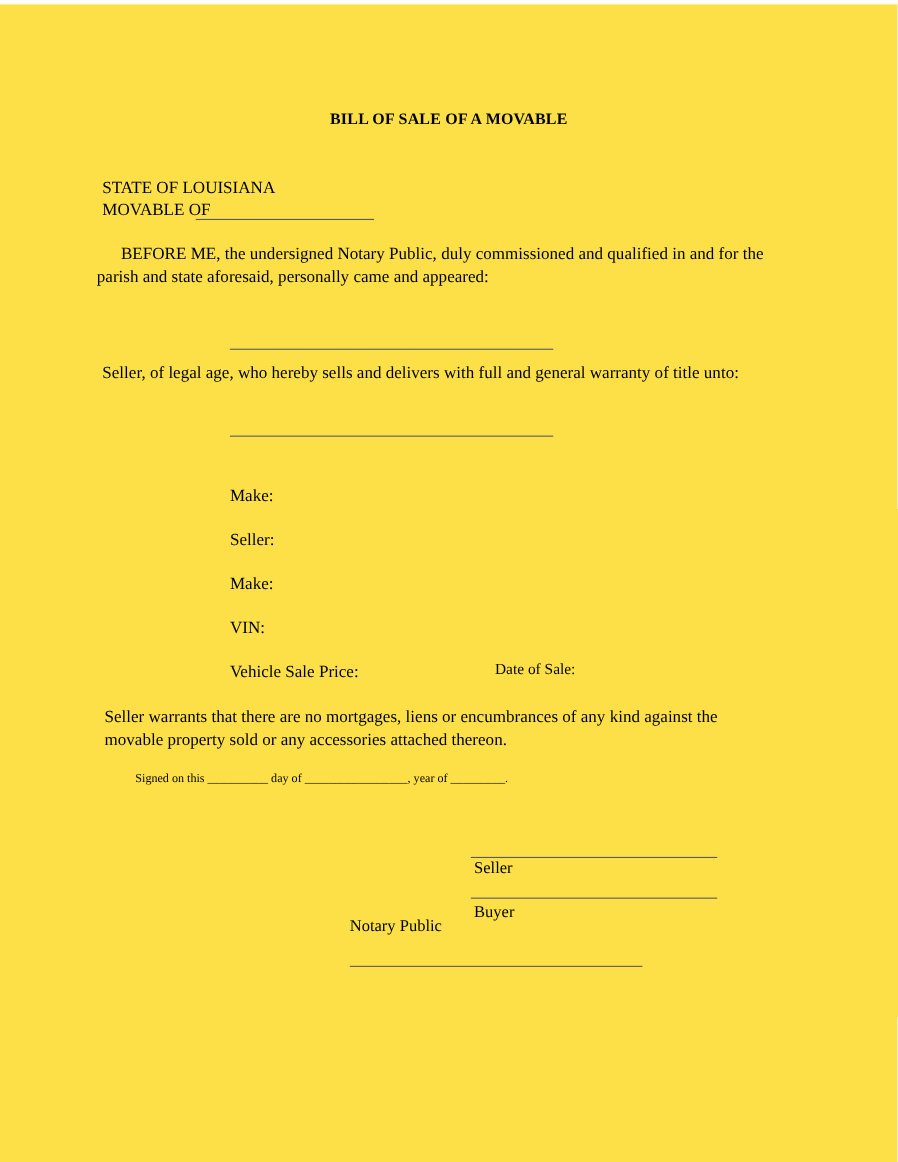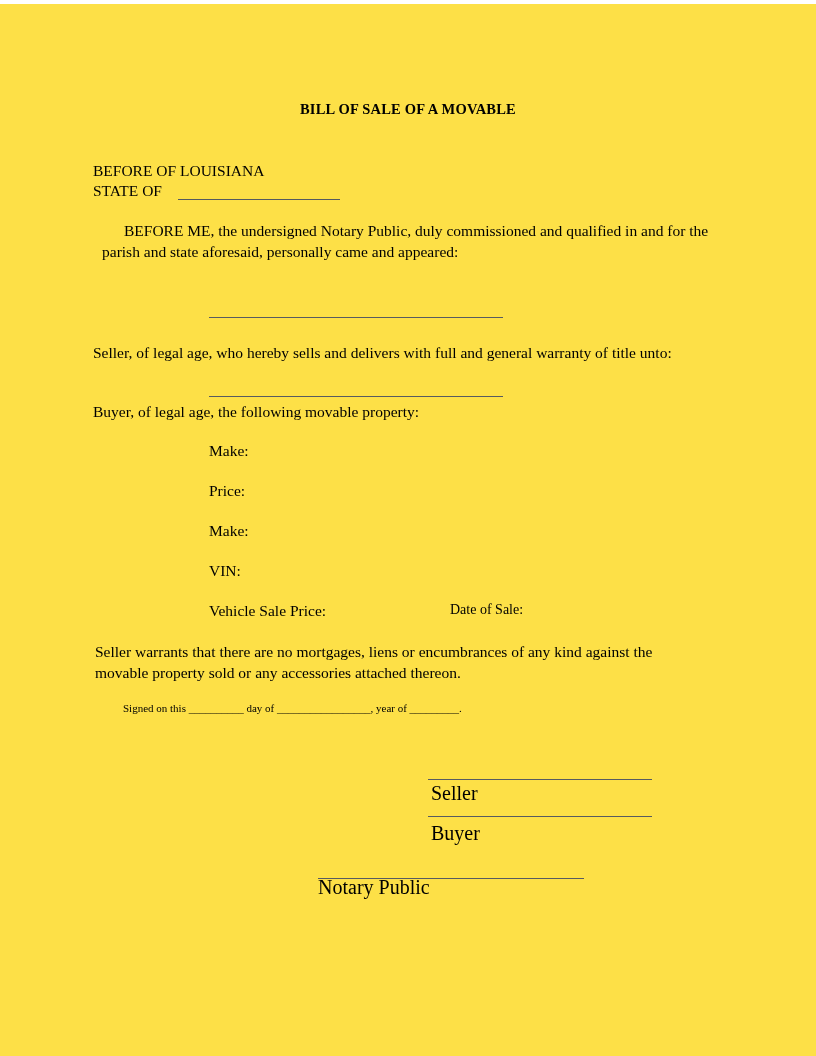--- a/index.html
+++ b/index.html
@@ -52,36 +52,36 @@
   }
 
   .para {
     position: absolute;
     font-size: 15.5px;
     line-height: 20.5px;
     text-align: left;
   }
 
   .para-before {
-    left: 102px;
+    left: 88px;
     top: 217px;
     width: 625px;
     text-indent: 22px;
   }
 
   .rule {
     position: absolute;
     height: 1px;
     background: #575b60;
   }
 
   .rule-seller-top { left: 209px; top: 313px;  width: 294px; }
   .rule-buyer-top  { left: 209px; top: 392px;  width: 294px; }
 
-  .line-seller-desc { left: 93px; top: 339px; width: 640px; }
+  .line-seller-desc { left: 93px; top: 326px; width: 640px; }
   .line-buyer-desc  { left: 93px; top: 398px; width: 640px; }
 
   
   .field {
     position: absolute;
     left: 209px;
     font-size: 15.5px;
     text-align: center;
   }
   .field-make  { top: 438px; }
@@ -112,52 +112,51 @@
     text-indent: 30px;
   }
 
   
   .rule-seller-sig { left: 428px; top: 775px; width: 224px; }
   .rule-buyer-sig  { left: 428px; top: 812px; width: 224px; }
   .rule-notary-sig { left: 318px; top: 874px; width: 266px; }
 
   .sig-label {
     position: absolute;
-    font-size: 20px;
+    font-size: 15px;
   }
   .label-seller { left: 431px; top: 778px; }
   .label-buyer  { left: 431px; top: 818px; text-align: center; }
-  .label-notary { left: 318px; top: 872px; }
+  .label-notary { left: 318px; top: 830px; }
 </style>
 </head>
 <body>
 
 <div class="page">
 
   <div class="doc-title">BILL OF SALE OF A MOVABLE</div>
 
-  <div class="tx block-state">BEFORE OF LOUISIANA</div>
+  <div class="tx block-state">STATE OF LOUISIANA</div>
 
-  <div class="tx block-parish">STATE OF</div>
+  <div class="tx block-parish">MOVABLE OF</div>
 
   <div class="parish-rule"></div>
 
   <div class="para para-before">BEFORE ME, the undersigned Notary Public, duly commissioned and qualified in and for the parish and state aforesaid, personally came and appeared:</div>
 
   <div class="rule rule-seller-top"></div>
 
   <div class="para line-seller-desc">Seller, of legal age, who hereby sells and delivers with full and general warranty of title unto:</div>
 
   <div class="rule rule-buyer-top"></div>
 
-  <div class="para line-buyer-desc">Buyer, of legal age, the following movable property:</div>
 
   <div class="field field-make">Make:</div>
 
-  <div class="field field-model">Price:</div>
+  <div class="field field-model">Seller:</div>
 
   <div class="field field-year">Make:</div>
 
   <div class="field field-vin">VIN:</div>
 
   <div class="field field-price">Vehicle Sale Price:</div>
 
   <div class="field-date">Date of Sale:</div>
 
   <div class="para para-warrants">Seller warrants that there are no mortgages, liens or encumbrances of any kind against the movable property sold or any accessories attached thereon.</div>

